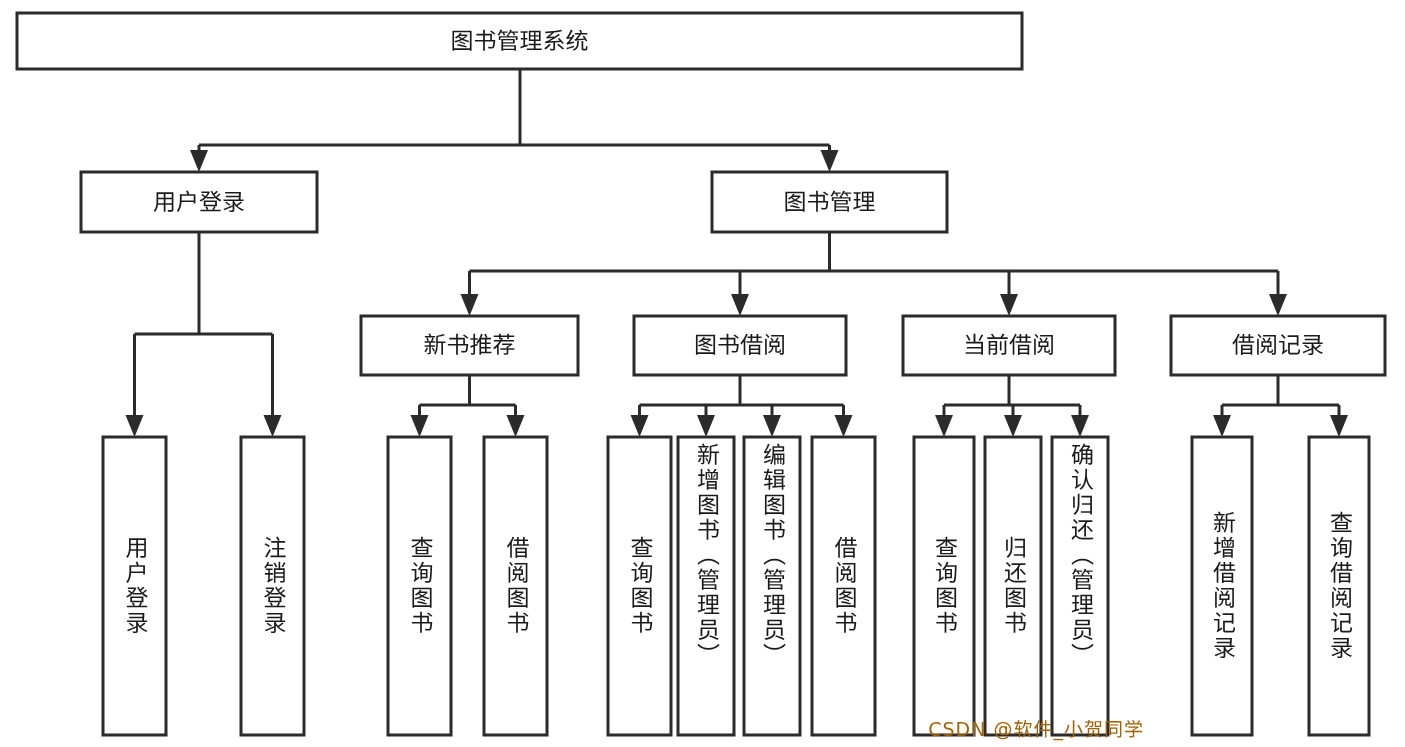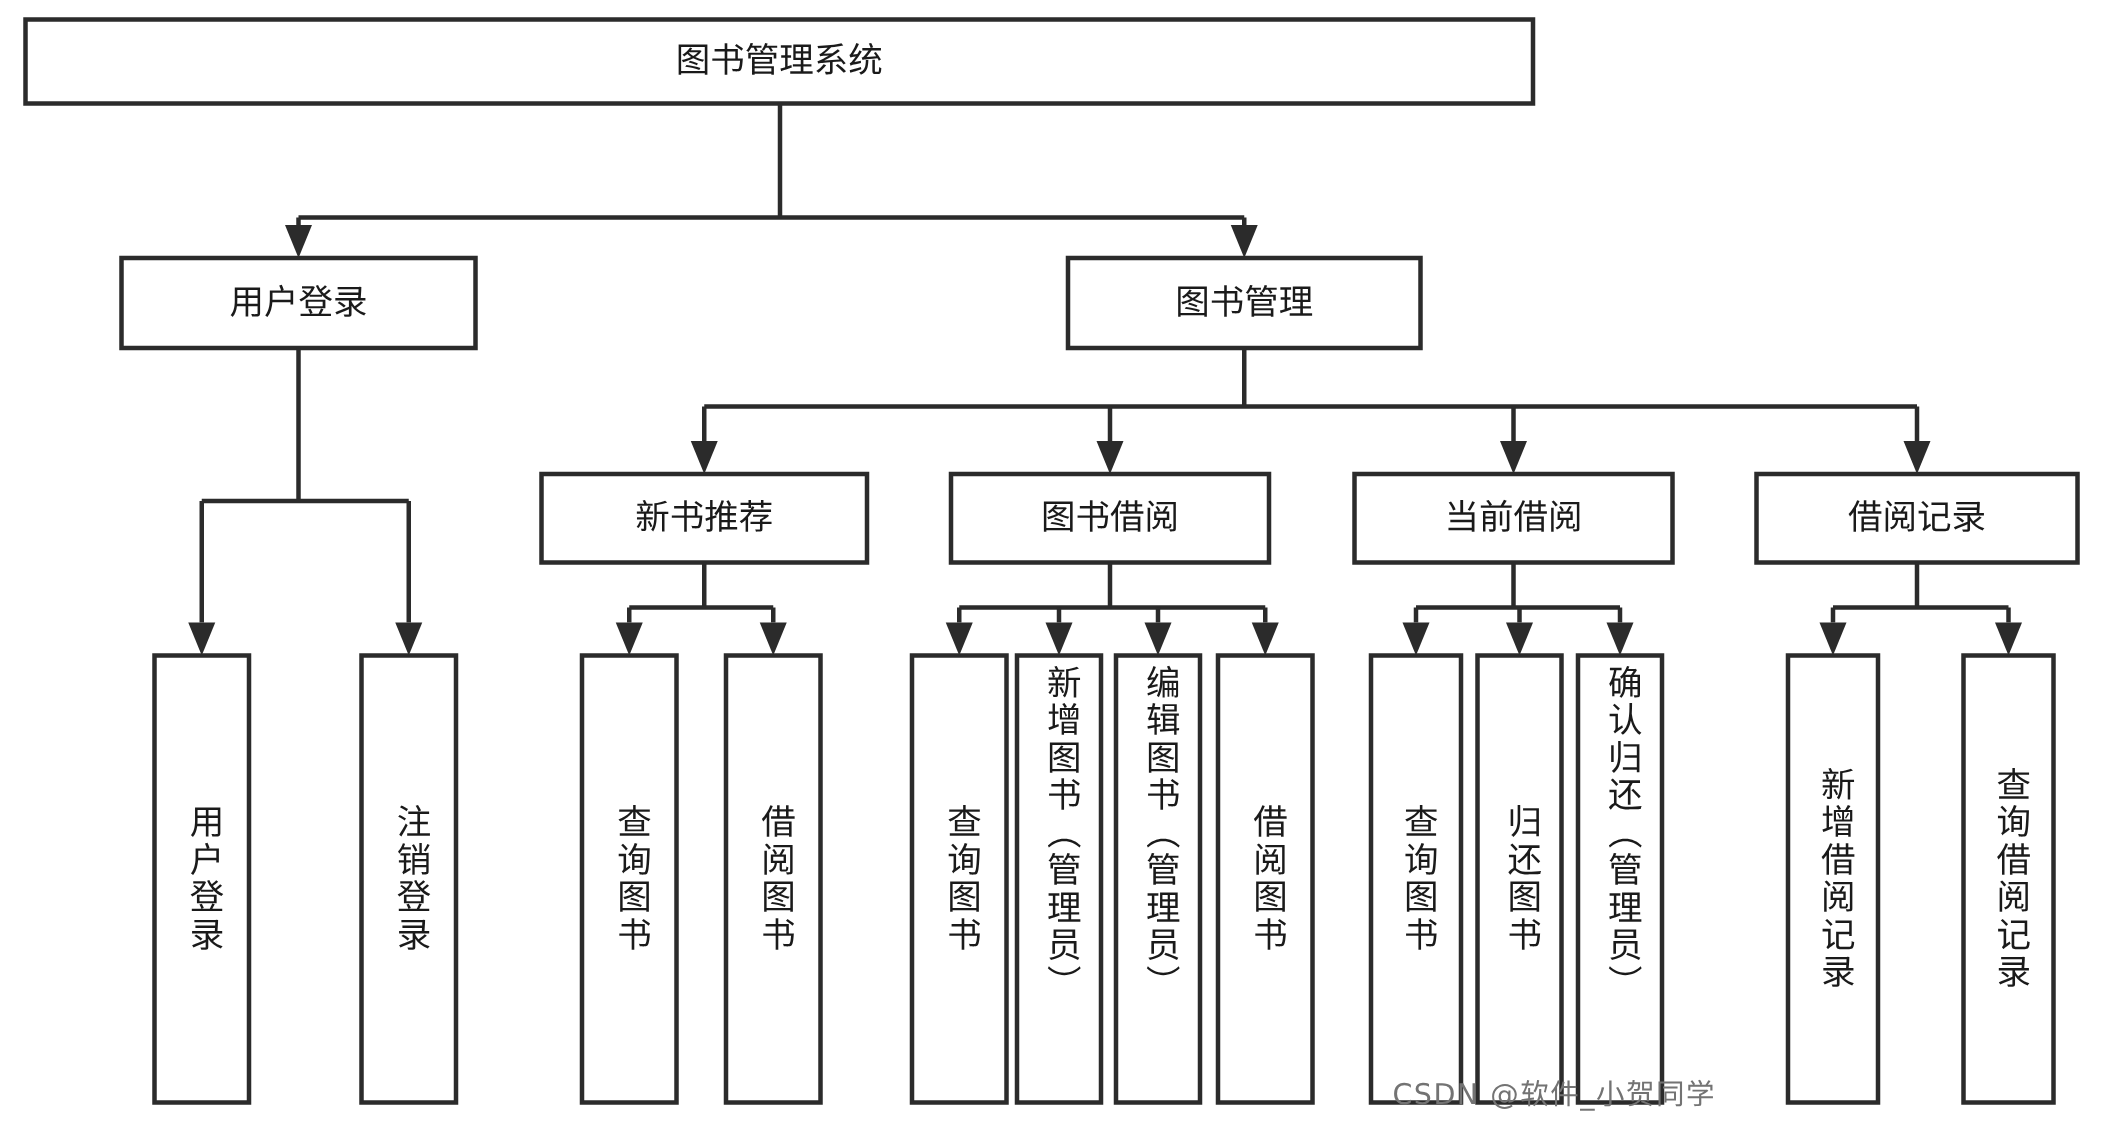--- a/index.html
+++ b/index.html
@@ -69,21 +69,21 @@
   .leaf-label.top-aligned {
     justify-content: flex-start;
     padding-top: 6px;
   }
   #watermark {
     position: absolute;
     right: 8px;
     bottom: 6px;
     font-family: "DejaVu Sans", "Liberation Sans", sans-serif;
     font-size: 19px;
-    color: #737373;
+    color: #a16207;
     letter-spacing: 1px;
     white-space: nowrap;
     user-select: none;
   }
 </style>
 </head>
 <body>
 
 <div id="diagram-root">
 

